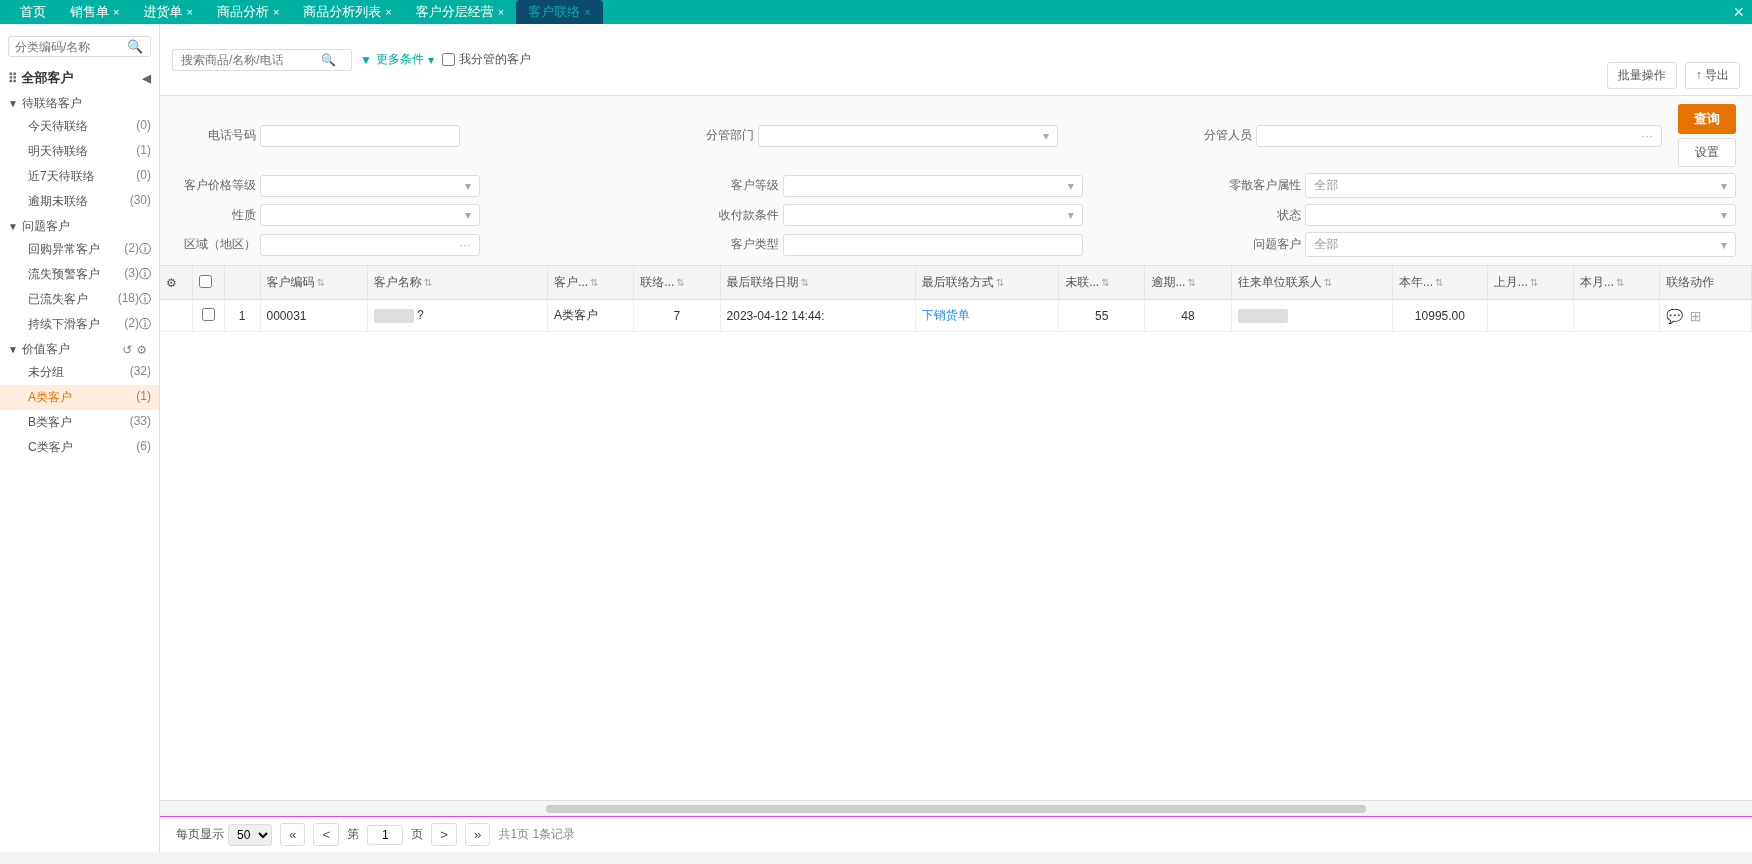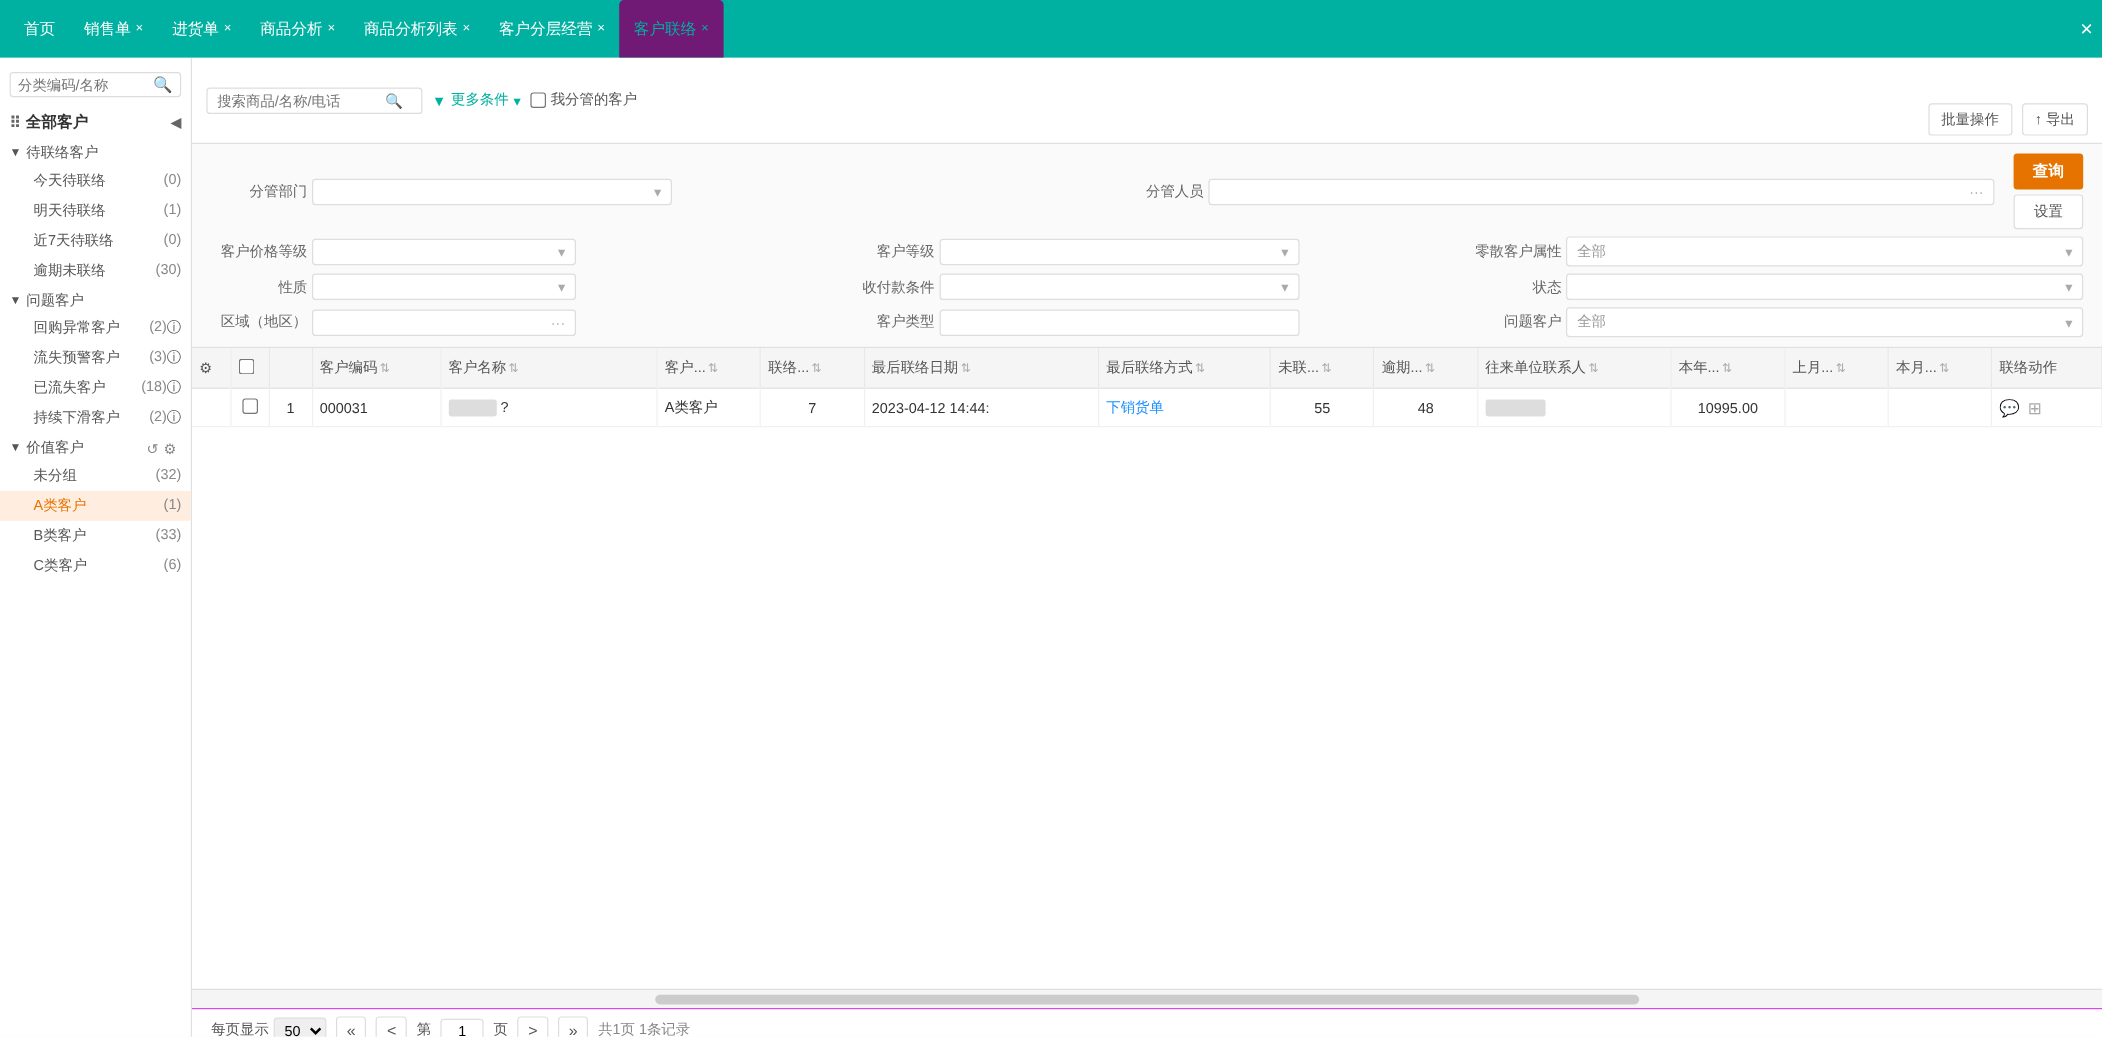--- a/index.html
+++ b/index.html
@@ -1,27 +1,27 @@
 <!DOCTYPE html>
 <html><head>
   <meta charset="utf-8">
   <style>
     * { margin: 0; padding: 0; box-sizing: border-box; }
     body { font-family: "Microsoft YaHei", Arial, sans-serif; font-size: 12px; background: #f5f5f5; color: #333; width: 1752px; height: 864px; overflow: hidden; }
 
     
     .top-nav {
-      display: flex; align-items: center; background: #00b0a0; height: 48px; padding: 0 8px;
+      display: flex; align-items: center; background: #00b0a0; height: 24px; padding: 0 8px;
       color: white; position: relative;
     }
     .top-nav .nav-item {
       display: flex; align-items: center; padding: 0 12px; height: 100%; cursor: pointer;
       font-size: 13px; white-space: nowrap; position: relative;
     }
-    .top-nav .nav-item.active { background: #701a75; color: #00b0a0; border-radius: 4px 4px 0 0; }
+    .top-nav .nav-item.active { background: #0c4a6e; color: #00b0a0; border-radius: 4px 4px 0 0; }
     .nav-close { margin-left: 4px; font-size: 11px; cursor: pointer; }
     .nav-home { font-size: 13px; }
     .top-nav-right { margin-left: auto; color: white; font-size: 18px; cursor: pointer; }
 
     
     .main-layout { display: flex; height: calc(864px - 36px); }
 
     
     .sidebar {
       width: 160px; background: white; border-right: 1px solid #e0e0e0;
@@ -283,20 +283,24 @@
         <button class="btn-export">
           <span>↑</span>
           <span>导出</span>
         </button>
       </div>
     </div>
 
     <div class="advanced-filter">
 
       <div class="filter-row">
+        <div class="filter-section">
+          <span class="filter-label">电话号码</span>
+          <input type="text" style="border: 1px solid rgb(221, 221, 221); border-radius: 3px; padding: 3px 8px; font-size: 12px; width: 200px;">
+        </div>
         <div class="filter-section">
           <span class="filter-label">分管部门</span>
           <div class="filter-field filter-field-wide">
             <span style="flex:1;"></span>
             <span class="arrow">▾</span>
           </div>
         </div>
         <div class="filter-section">
           <span class="filter-label">分管人员</span>
           <div class="filter-field filter-field-wide" style="flex:1;">

